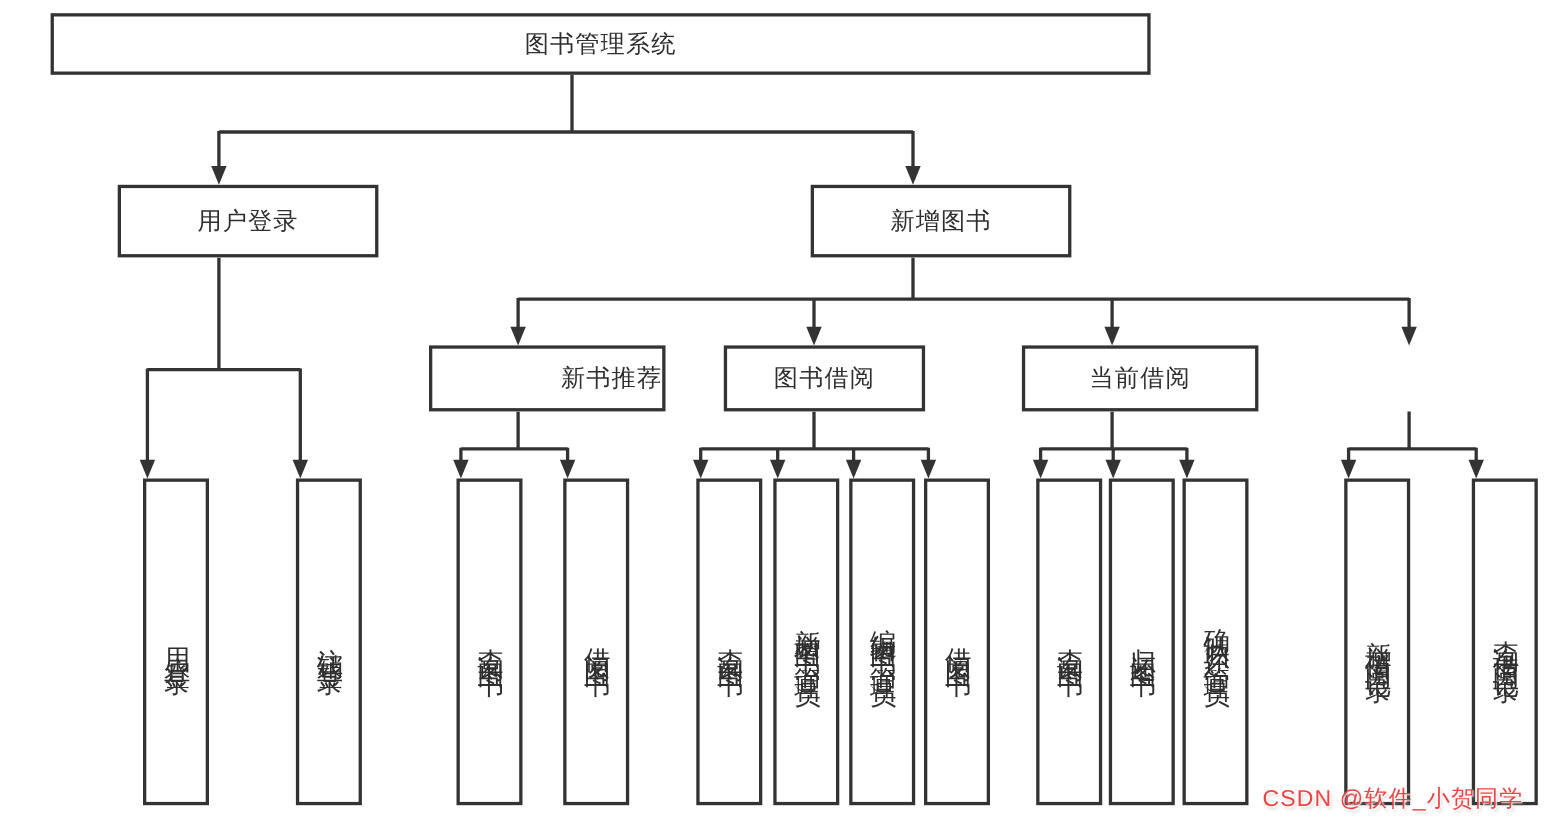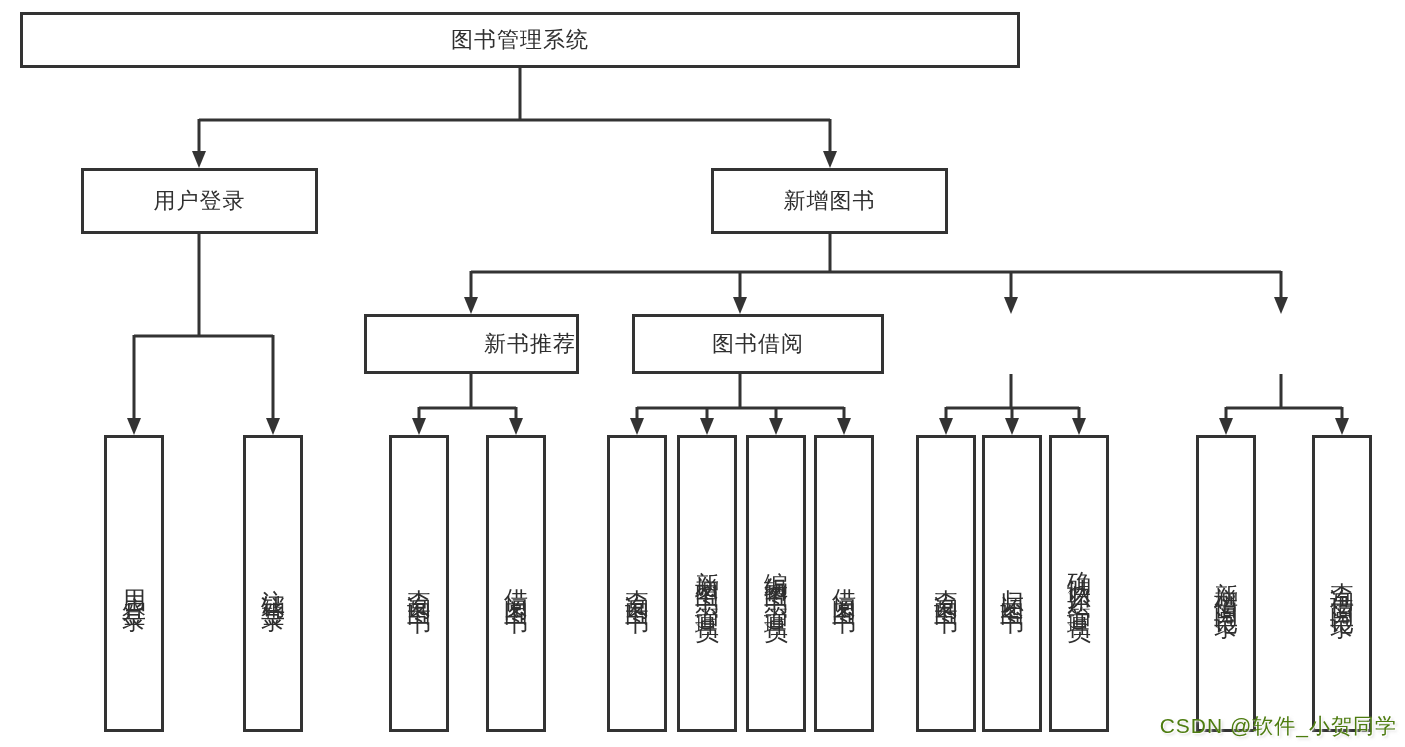--- a/index.html
+++ b/index.html
@@ -18,35 +18,36 @@
   }
   .node {
     position: absolute;
     box-sizing: border-box;
     background: #ffffff;
     border: 3px solid #333333;
     display: flex;
     align-items: center;
     justify-content: center;
     color: #2f2f2f;
+    margin-left: 26px;
   }
   .node.h { font-size: 22px; letter-spacing: 1px; }
   .node.leaf span {
     writing-mode: vertical-rl;
     font-size: 24px;
     letter-spacing: 7px;
     color: #2f2f2f;
     line-height: 1;
   }
   .watermark {
     position: absolute;
     top: 712px;
-    right: 8px;
+    right: 20px;
     font-size: 21px;
-    color: #4d7c0f;
+    color: #ef4444;
     text-shadow: 1px 1px 1px rgba(255,255,255,0.9), 2px 2px 3px rgba(180,180,180,0.55);
     letter-spacing: 1px;
     white-space: nowrap;
   }
 </style>
 </head>
 <body>
 
 <div class="canvas">
 
@@ -97,22 +98,25 @@
   <div class="node h" style="left:81px; top:168px; width:237px; height:66px;">
     <span>用户登录</span>
   </div>
   <div class="node h" style="left:711px; top:168px; width:237px; height:66px;">
     <span>新增图书</span>
   </div>
 
   <div class="node h" style="left:364px; top:314px; width:215px; height:60px;justify-content:flex-end;">
     <span>新书推荐</span>
   </div>
-  <div class="node h" style="left:632px; top:314px; width:252px; height:60px;">
+  <div class="node h" style="left:632px; top:314px; width:183px; height:60px;">
     <span>图书借阅</span>
+  </div>
+  <div class="node h" style="left:903px; top:314px; width:215px; height:60px;">
+    <span>当前借阅</span>
   </div>
 
   <div class="node leaf" style="left:104px; top:435px; width:60px; height:297px;">
     <span>用户登录</span>
   </div>
   <div class="node leaf" style="left:243px; top:435px; width:60px; height:297px;">
     <span>注销登录</span>
   </div>
 
   <div class="node leaf" style="left:389px; top:435px; width:60px; height:297px;">

